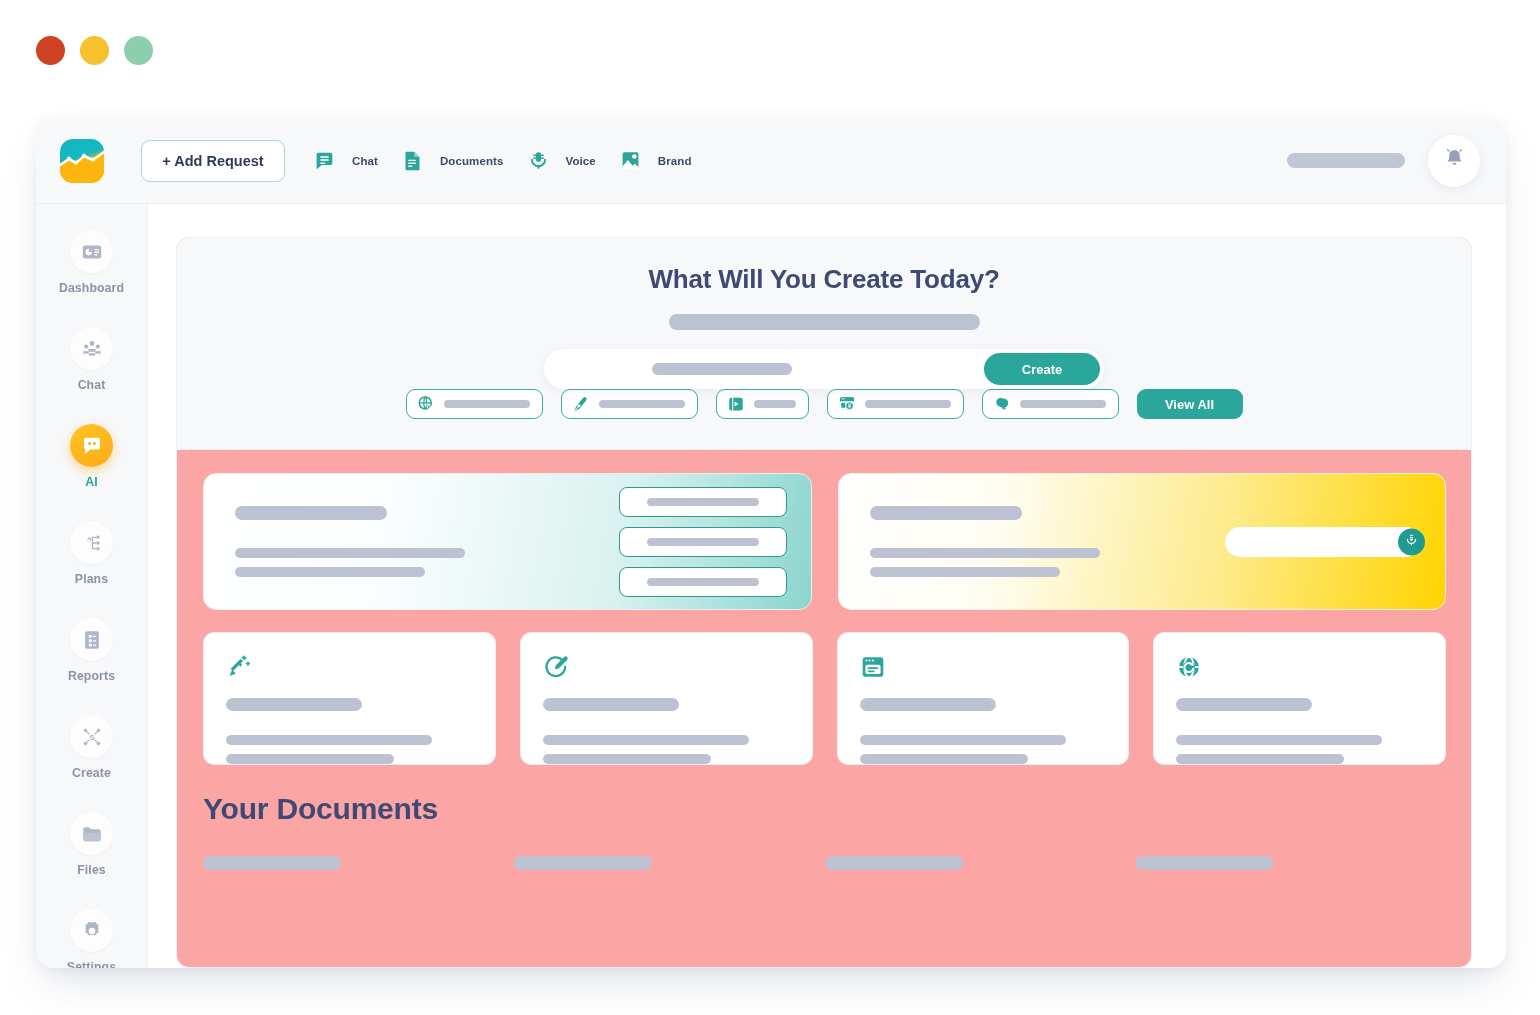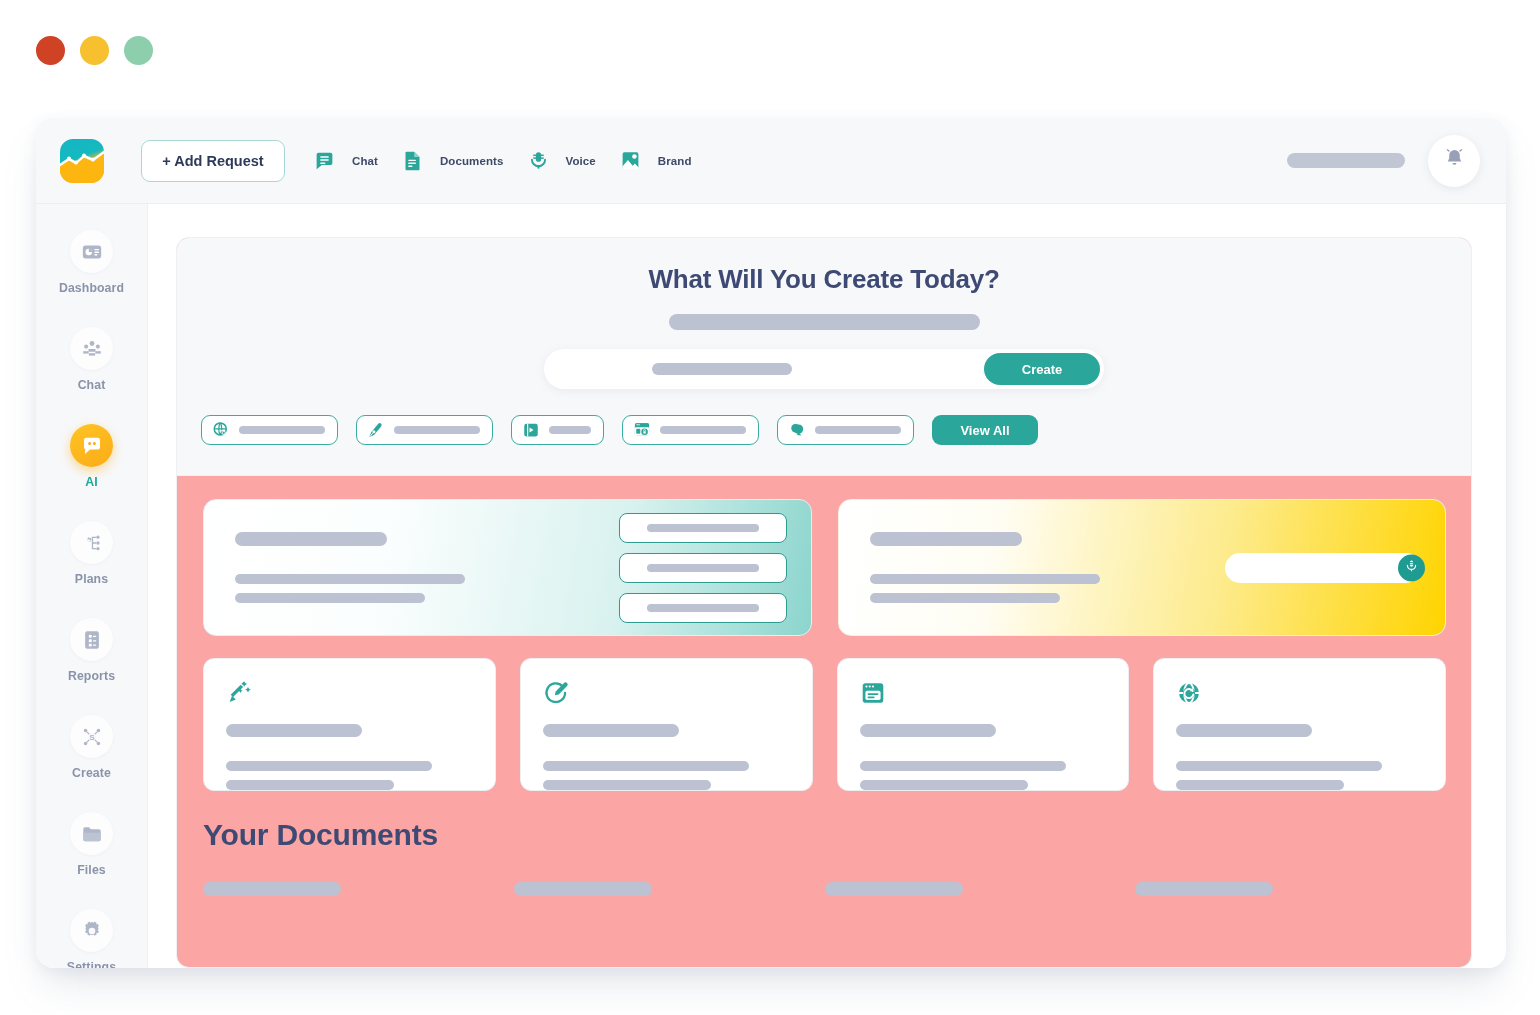--- a/index.html
+++ b/index.html
@@ -157,21 +157,21 @@
   .search-ghost { width: 140px; height: 12px; border-radius: 6px; background: #bcc2d1; }
   .create-btn {
     margin-left: auto;
     width: 116px; height: 32px; border-radius: 17px;
     background: #2ba69b; color: #fff;
     font-size: 13px; font-weight: 700;
     display: flex; align-items: center; justify-content: center;
     cursor: pointer; border: none;
   }
 
-  .chips { display: flex; align-items: center; gap: 18px; margin-top: 26px; }
+  .chips { display: flex; align-items: center; justify-content: center; gap: 18px; }
   .chip {
     height: 30px; border-radius: 9px;
     border: 1.3px solid #3aada3;
     background: #ffffff;
     display: flex; align-items: center; gap: 9px;
     padding: 0 12px 0 10px;
     cursor: pointer;
   }
   .chip-ghost { height: 8px; border-radius: 4px; background: #bcc2d1; }
   .chip-ic { width: 18px; height: 18px; flex: 0 0 18px; display:block; }

